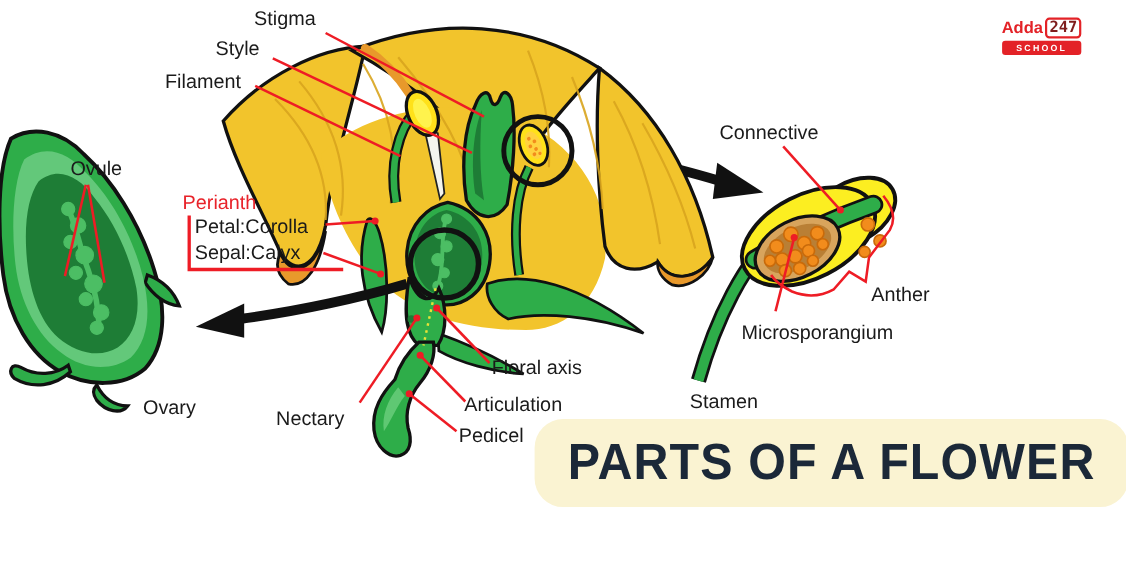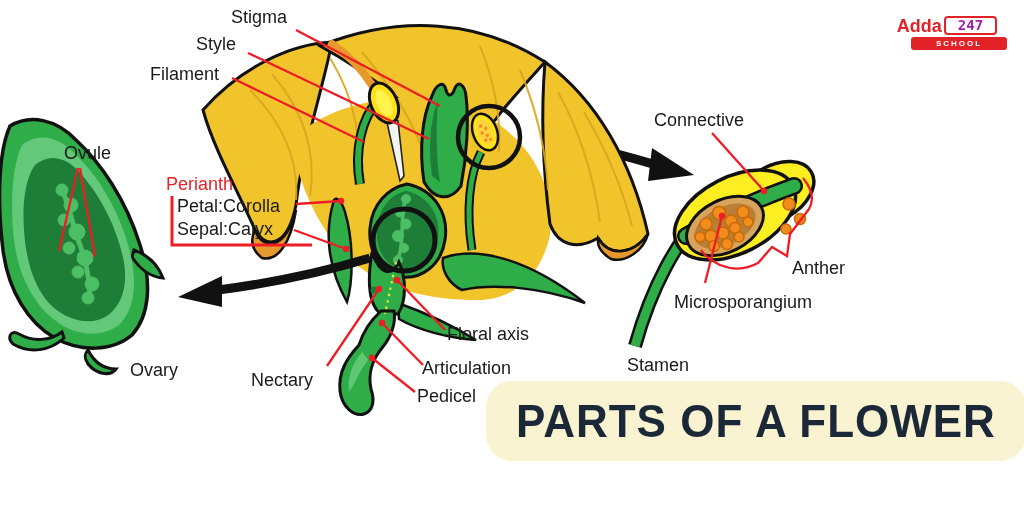--- a/index.html
+++ b/index.html
@@ -17,30 +17,30 @@
     background:#faf3d2;border-radius:26px;
     display:flex;align-items:center;justify-content:center;
   }
   .banner-text{
     font-size:44px;font-weight:800;color:#1b2838;letter-spacing:1px;
     transform:scaleY(1.05);white-space:nowrap;
   }
   
   .logo{position:absolute;left:903px;top:16px;width:88px;}
   .logo-row{display:flex;align-items:center;justify-content:center;gap:2px;}
-  .logo-brand{color:#e32227;font-weight:bold;font-size:18px;line-height:18px;}
+  .logo-brand{color:#e32227;font-weight:bold;font-size:15px;line-height:18px;}
   .logo-247{
-    border:2px solid #e32227;border-radius:4px;padding:0 12px;
+    border:2px solid #e32227;border-radius:4px;padding:0 2px;
     font-family:"DejaVu Sans Mono",monospace;font-size:14px;font-weight:bold;
-    color:#a21caf;line-height:15px;background:#fff;
+    color:#7f1d1d;line-height:15px;background:#fff;
   }
   .logo-band{
     margin:2px 0 0 8px;background:#e32227;color:#ffffff;border-radius:3px;
     font-size:8px;font-weight:bold;letter-spacing:2px;text-align:center;
-    padding:2px 12px;width:72px;line-height:9px;
+    padding:2px 0;width:72px;line-height:9px;
   }
 </style>
 </head>
 <body>
 
 <svg class="stage" viewBox="0 0 1024 512" xmlns="http://www.w3.org/2000/svg">
 
   <g>
     <path d="M 10,126 C 30,114 56,119 76,140 C 101,163 126,200 140,245 C 152,282 150,315 132,335 C 112,352 80,352 55,338 C 28,323 8,290 3,250 C -2,210 -3,155 10,126 Z" fill="#2ead49" stroke="#111" stroke-width="3.5"></path>
     <path d="M 134,250 C 148,255 158,265 163,278 C 150,277 139,268 132,257 Z" fill="#2ead49" stroke="#111" stroke-width="3"></path>

